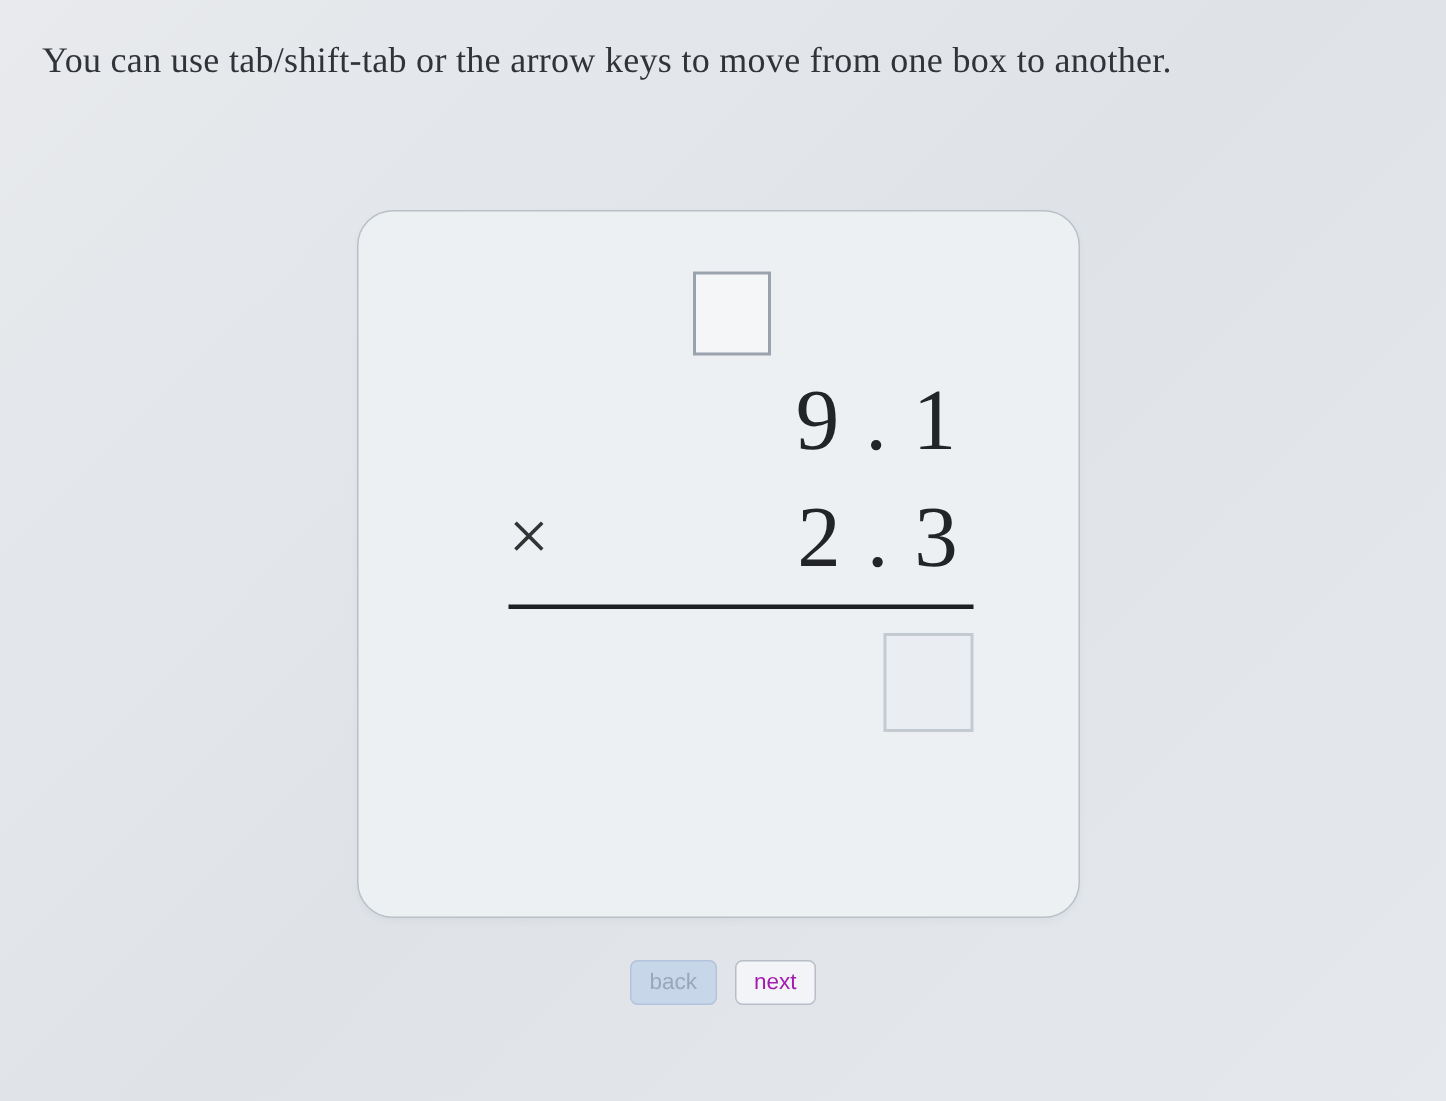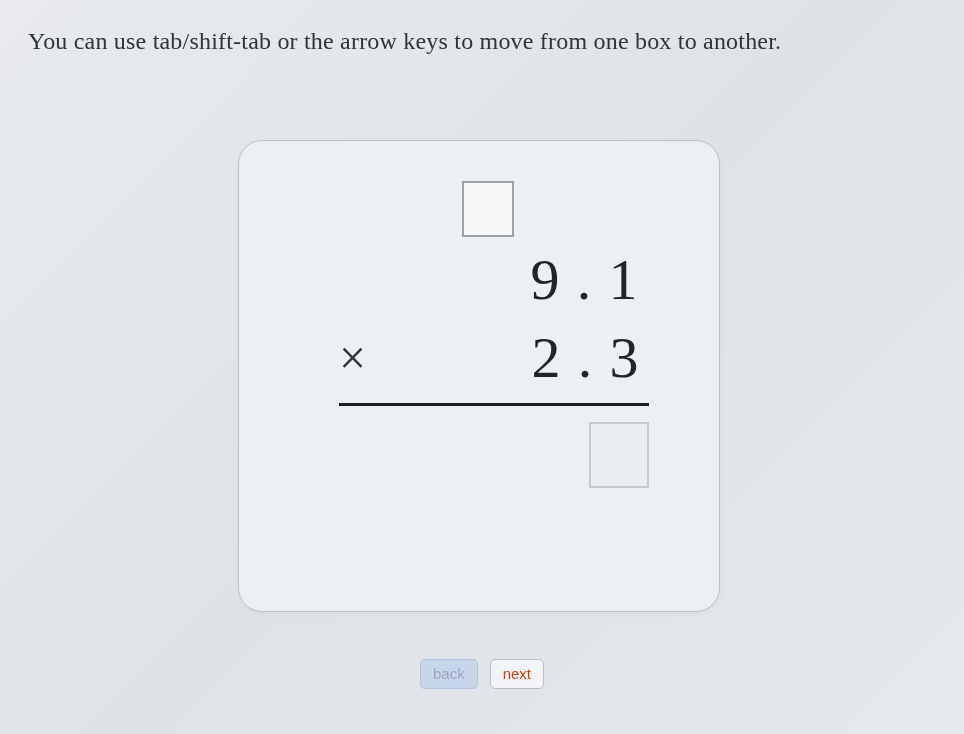--- a/index.html
+++ b/index.html
@@ -129,29 +129,28 @@
   .btn {
     display: inline-block;
     min-width: 52px;
     padding: 5px 12px;
     margin: 0 4px;
     font-family: Arial, Helvetica, sans-serif;
     font-size: 15px;
     border-radius: 5px;
     border: 1px solid #b7bec7;
     background: #f2f4f7;
-    color: #c2410c;
+    color: #a21caf;
     cursor: pointer;
     line-height: 18px;
   }
   .btn.back {
     background: #c8d6ea;
     border-color: #b2c3db;
     color: #9aa7bb;
-    margin-top: 19px;
   }
 </style>
 </head>
 <body>
 <div class="page">
 
   <p class="instruction">You can use tab/shift-tab or the arrow keys to move from one box to another.</p>
 
   <div class="card">
     <div class="work">

